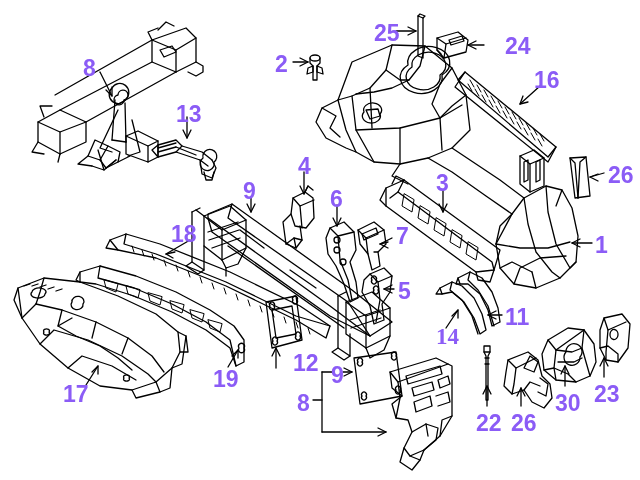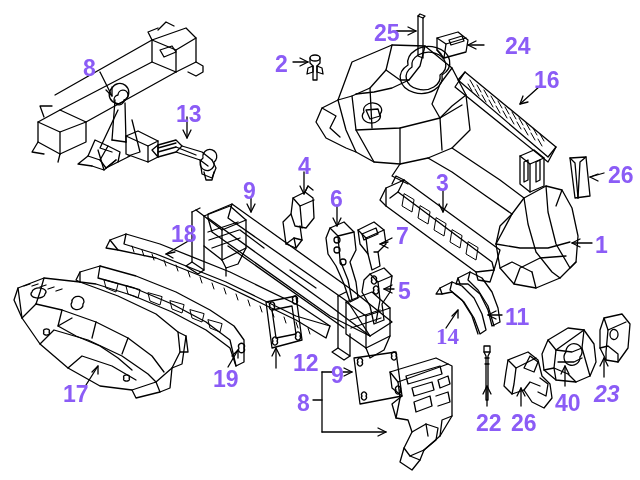--- a/index.html
+++ b/index.html
@@ -527,16 +527,16 @@
   <div class="callout" style="left:398px; top:280px;">5</div>
   <div class="callout" style="left:505px; top:306px;">11</div>
   <div class="callout" style="left:436px; top:325px;font-family:Liberation Serif, serif;">14</div>
   <div class="callout" style="left:265px; top:352px;margin-left:28px;">12</div>
   <div class="callout" style="left:213px; top:368px;">19</div>
   <div class="callout" style="left:63px;  top:383px;">17</div>
   <div class="callout" style="left:331px; top:364px;">9</div>
   <div class="callout" style="left:297px; top:392px;">8</div>
   <div class="callout" style="left:476px; top:412px;text-align:right;">22</div>
   <div class="callout" style="left:511px; top:412px;">26</div>
-  <div class="callout" style="left:555px; top:392px;">40</div>
-  <div class="callout" style="left:594px; top:383px;font-style:italic;">23</div>
+  <div class="callout" style="left:555px; top:392px;">30</div>
+  <div class="callout" style="left:594px; top:383px;">23</div>
 
 </div>
 
 </body></html>

